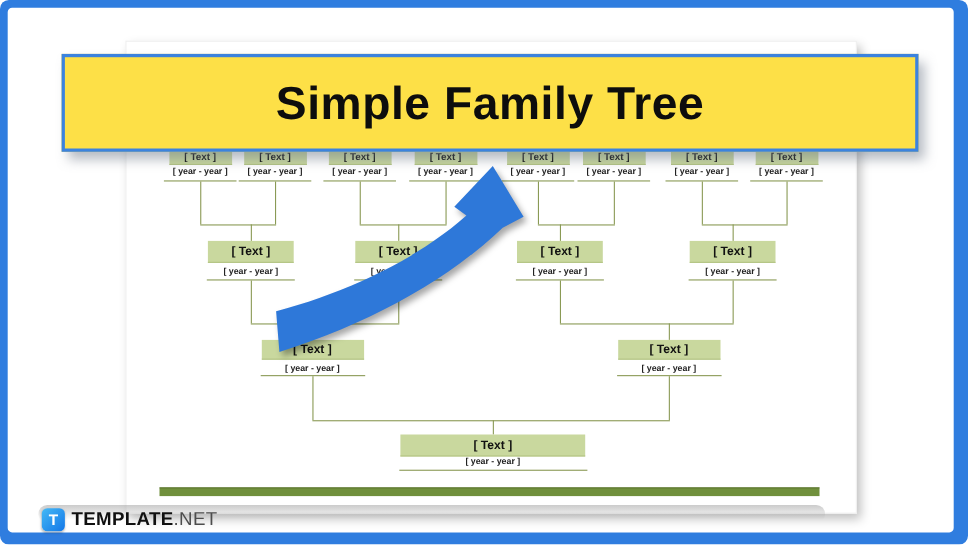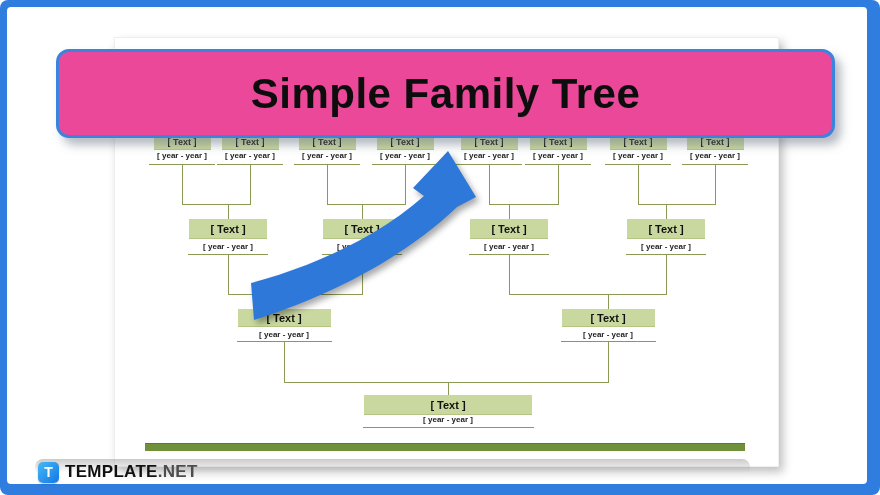--- a/index.html
+++ b/index.html
@@ -33,21 +33,21 @@
   #footer-bar{position:absolute;left:138px;top:436px;width:600px;height:8px;z-index:7;
         border-top:1px solid rgba(80,100,40,.55);box-sizing:border-box;}
 
   
   #brand{position:absolute;left:31px;top:454px;height:22px;display:flex;align-items:center;z-index:40;}
   #brand-icon{width:21px;height:21px;border-radius:5px;background:linear-gradient(135deg,#45b9f5,#1377e8);
         display:flex;align-items:center;justify-content:center;color:#fff;font-weight:700;font-size:14px;
         box-shadow:0 1px 2px rgba(0,0,0,.25);}
   #brand-text{margin-left:6px;font-size:17px;letter-spacing:.3px;white-space:nowrap;}
   #brand-text .bold{font-weight:700;color:#101010;}
-  #brand-text .suffix{font-weight:700;color:#4d4d4d;}
+  #brand-text .suffix{font-weight:400;color:#4d4d4d;}
 </style>
 </head>
 <body>
 
 <div id="root">
   <div id="canvas">
 
     <div id="page"></div>
     <div id="shadow-band"></div>
 
@@ -124,21 +124,21 @@
         <div class="tline" style="left: 553.5px; top: 334px; width: 95px; height: 1px; background: rgb(138, 154, 85);"></div>
         <div class="tbox g4" style="left: 357px; top: 388px; width: 168px; height: 20px; background: rgb(201, 216, 158); border-bottom: 1px solid rgb(179, 196, 131); font-size: 11px;">[ Text ]</div>
         <div class="tyears" style="left: 396px; top: 408px;">[ year - year ]</div>
         <div class="tline" style="left: 355.5px; top: 420px; width: 171px; height: 1px; background: rgb(138, 154, 85);"></div>
       </div>
 
     <svg id="arrow-svg" viewBox="0 0 880 495">
       <path id="arrow-path" d="M244 276 C308 259 372 229 417 189 L406 181 L441 144 L469 190 L450 200 C402 246 330 287 247 313 Z" style="filter:drop-shadow(3px 4px 3px rgba(0,0,0,.35));" fill="#2e78d9"></path>
     </svg>
 
-    <div id="banner" style="background-color: #ec4899; border-radius: 13px;">
+    <div id="banner" style="background-color: #fde047;">
       <span class="title">Simple Family Tree</span>
     </div>
 
     <div id="footer-bar" style="background-color: rgb(112, 144, 60);"></div>
 
     <div id="brand">
       <div id="brand-icon">
         <span>T</span>
       </div>
       <div id="brand-text">

